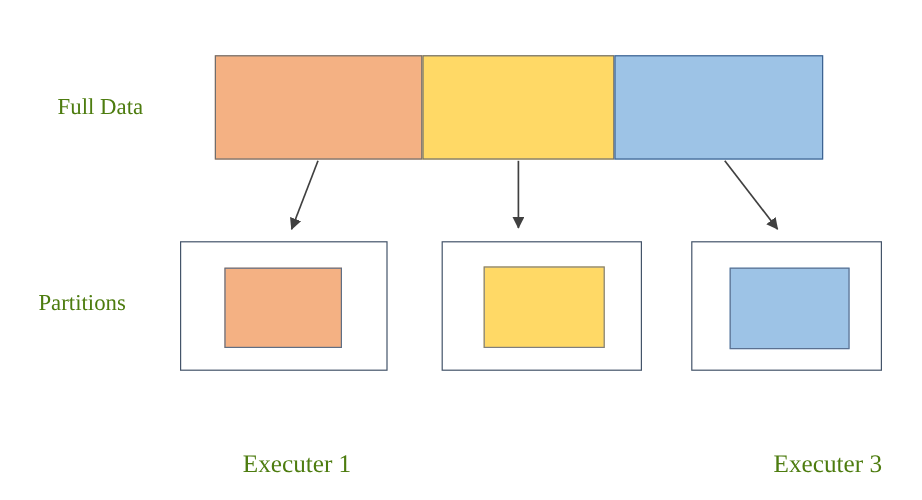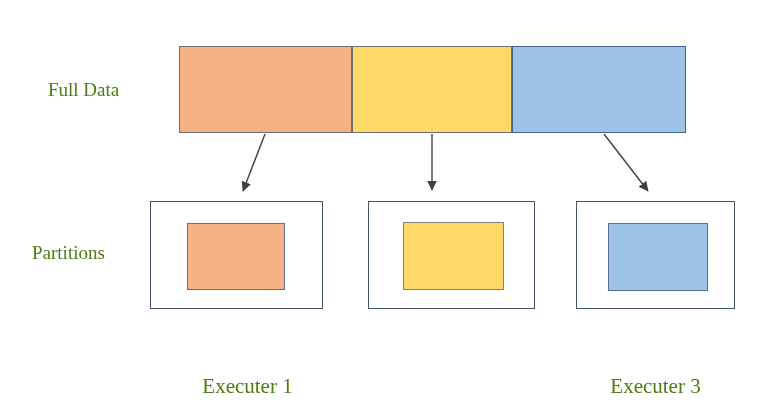--- a/index.html
+++ b/index.html
@@ -63,21 +63,21 @@
     position: absolute;
     top: 334px;
     font-size: 21px;
     line-height: 24px;
     text-align: center;
     white-space: nowrap;
     margin-top: 40px;
   }
   .exec-1 { left: 150px; width: 195px; }
   .exec-2 { left: 368px; width: 167px; }
-  .exec-3 { left: 576px; width: 159px; }
+  .exec-3 { left: 576px; width: 159px; text-align: right; }
 
   .arrows {
     position: absolute;
     left: 0;
     top: 0;
     pointer-events: none;
   }
 </style>
 </head>
 <body>

